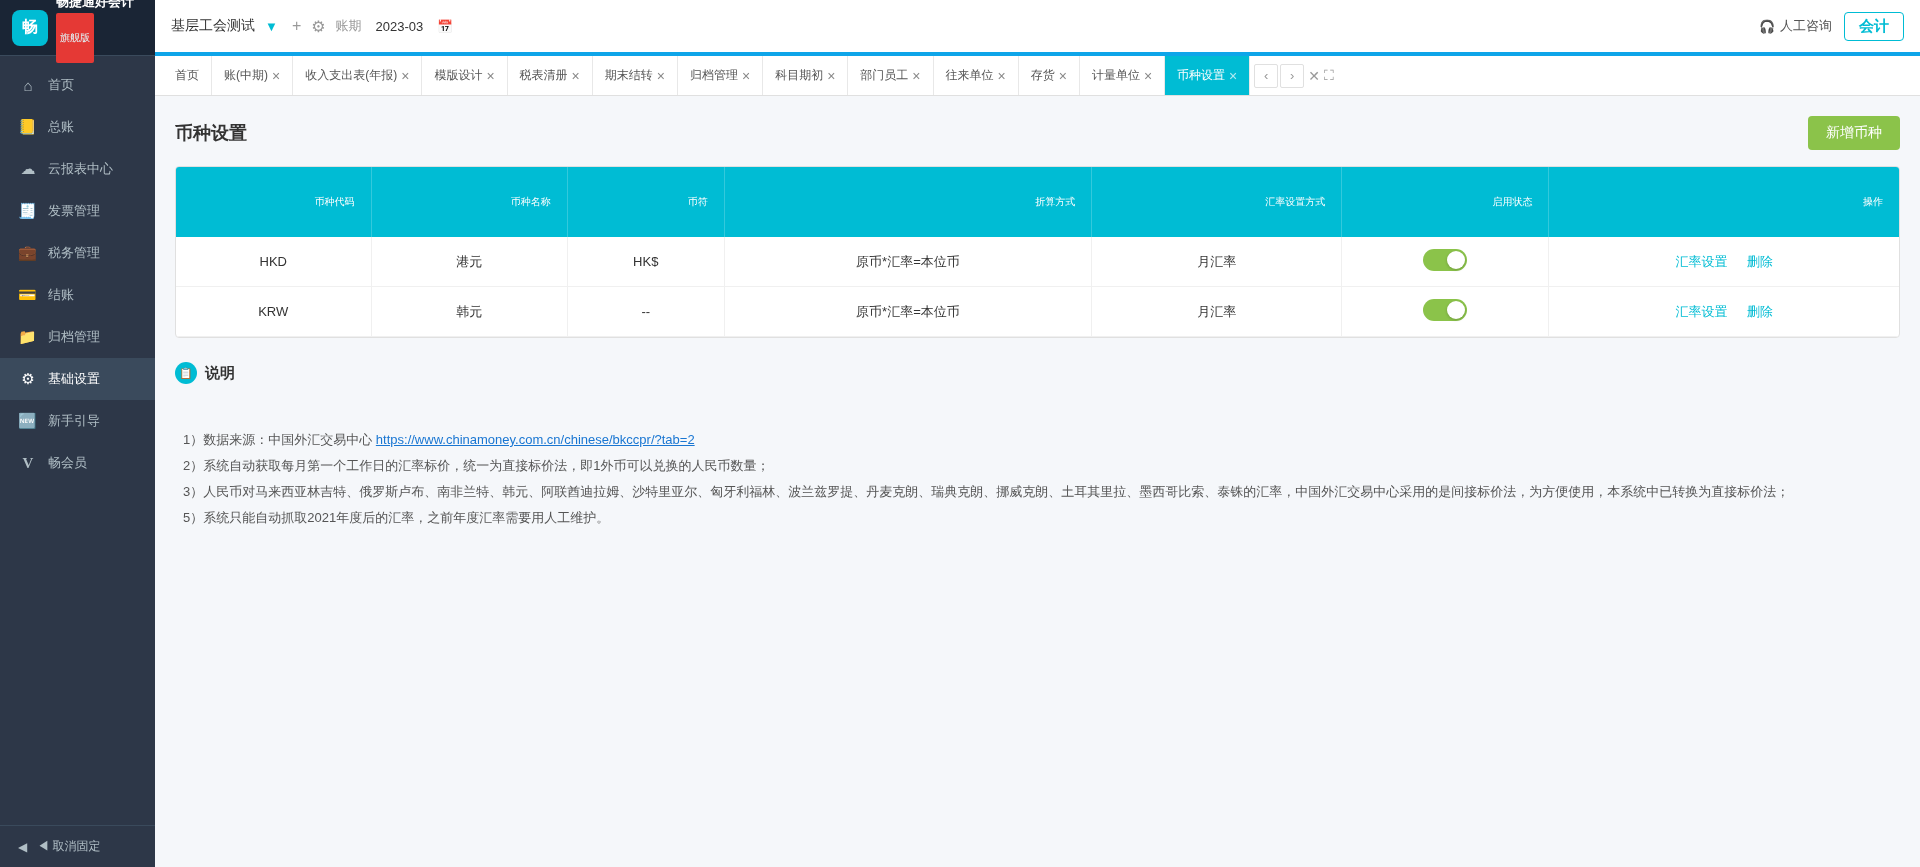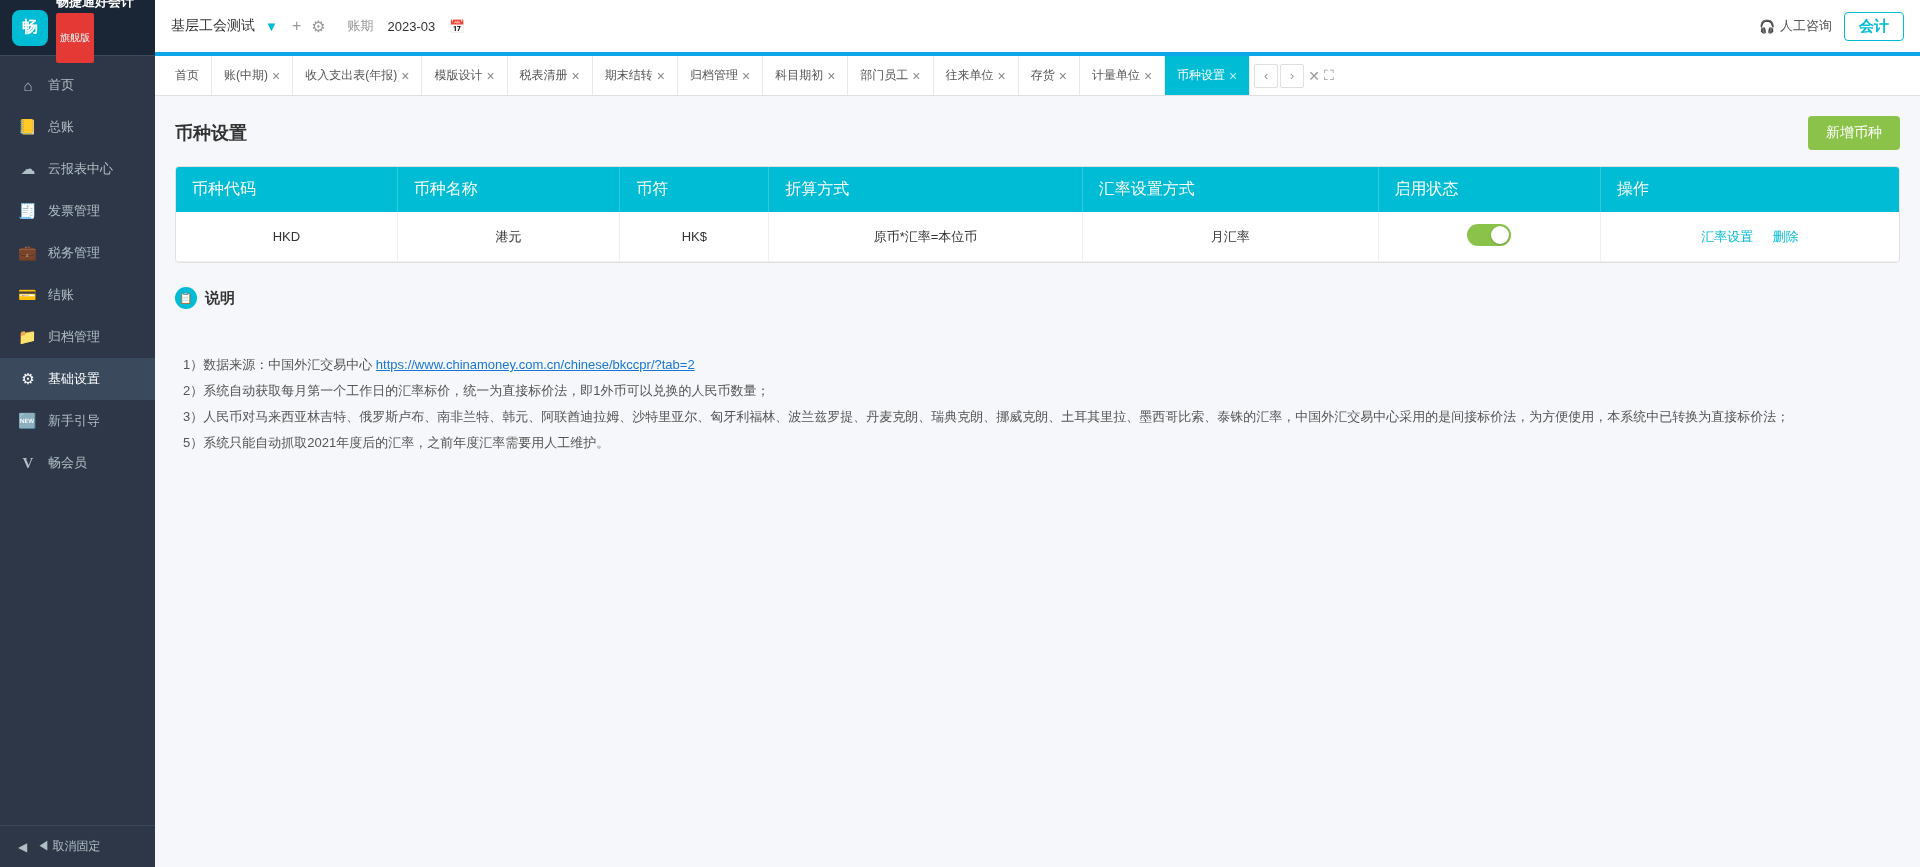--- a/index.html
+++ b/index.html
@@ -49,21 +49,21 @@
 
     
     .page-header { display: flex; align-items: center; justify-content: space-between; margin-bottom: 16px; }
     .page-title { font-size: 18px; font-weight: bold; color: #333; }
     .btn-new { background: #8bc34a; color: #fff; border: none; padding: 8px 18px; border-radius: 4px; font-size: 14px; cursor: pointer; font-weight: 500; }
 
     
     .table-container { background: #fff; border-radius: 4px; overflow: hidden; border: 1px solid #e0e0e0; }
     .data-table { width: 100%; border-collapse: collapse; }
     .data-table thead tr { background: #00bcd4; }
-    .data-table thead th { color: #fff; font-size: 16px; font-weight: 500; padding: 12px 16px; text-align: left; border-right: 1px solid rgba(255,255,255,0.2); }
+    .data-table thead th { color: #fff; font-size: 10px; font-weight: 500; padding: 28px 16px; text-align: right; border-right: 1px solid rgba(255,255,255,0.2); }
     .data-table thead th:last-child { border-right: none; }
     .data-table tbody tr { border-bottom: 1px solid #f0f0f0; }
     .data-table tbody td { padding: 12px 16px; text-align: center; color: #333; font-size: 13px; border-right: 1px solid #f0f0f0; }
     .data-table tbody td:last-child { border-right: none; }
 
     
     .toggle { display: inline-flex; width: 44px; height: 22px; background: #8bc34a; border-radius: 11px; position: relative; cursor: pointer; align-items: center; }
     .toggle-knob { width: 18px; height: 18px; background: #fff; border-radius: 50%; position: absolute; right: 2px; top: 2px; box-shadow: 0 1px 3px rgba(0,0,0,0.2); }
 
     
@@ -138,21 +138,21 @@
 </div>
 
 <div class="main">
 
   <div class="topbar">
     <div class="topbar-left">
       <span class="topbar-company">基层工会测试</span>
       <span class="topbar-dropdown">▼</span>
       <span class="topbar-add">+</span>
       <span class="topbar-settings">⚙</span>
-      <span class="topbar-period-label" style="margin-left:12px;">账期</span>
+      <span class="topbar-period-label" style="">账期</span>
       <span class="topbar-period-value" style="margin-left:4px;">2023-03</span>
       <span class="topbar-period-icon" style="margin-left:4px;">📅</span>
     </div>
     <div class="topbar-right">
       <div class="topbar-help">
         <span>🎧</span>
         <span>人工咨询</span>
       </div>
       <button class="topbar-user-btn">会计</button>
     </div>
@@ -245,20 +245,36 @@
       <td>
         <div class="toggle">
           <div class="toggle-knob"></div>
         </div>
       </td>
       <td>
         <span class="action-link">汇率设置</span>
         <span class="action-delete">删除</span>
       </td>
     </tr>
+            <tr>
+      <td>KRW</td>
+      <td>韩元</td>
+      <td>--</td>
+      <td>原币*汇率=本位币</td>
+      <td>月汇率</td>
+      <td>
+        <div class="toggle">
+          <div class="toggle-knob"></div>
+        </div>
+      </td>
+      <td>
+        <span class="action-link">汇率设置</span>
+        <span class="action-delete">删除</span>
+      </td>
+    </tr>
           </tbody>
       </table>
     </div>
 
     <div class="notice">
       <div class="notice-title">
         <div class="notice-icon">📋</div>
         <span>说明</span>
       </div>
       <ul class="notice-list" id="notice-list">

